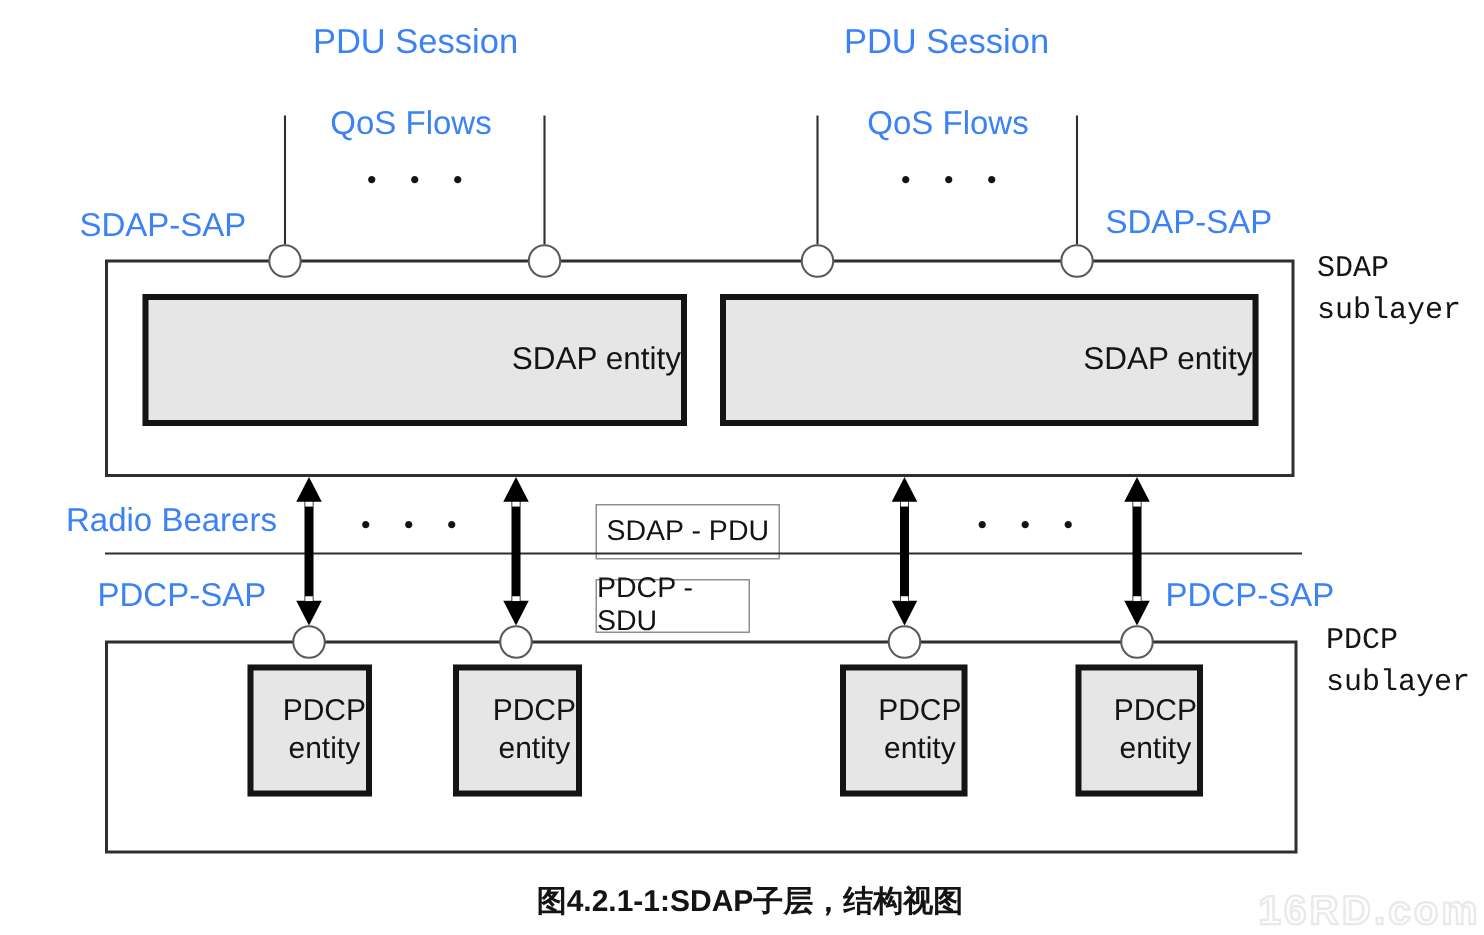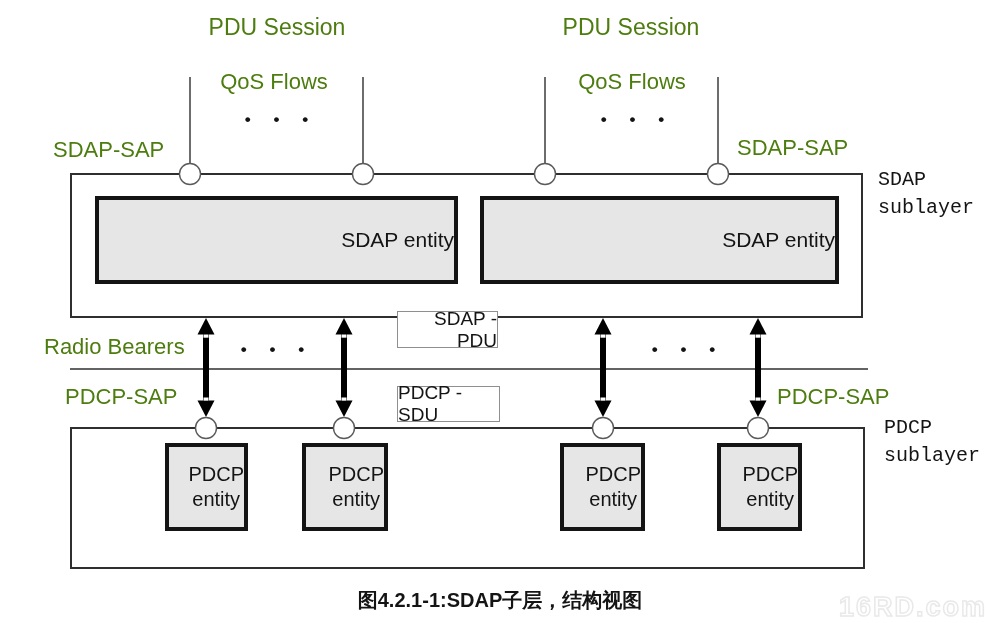--- a/index.html
+++ b/index.html
@@ -4,21 +4,21 @@
 <style>
   html, body { margin: 0; padding: 0; background: #ffffff; }
   #stage {
     position: relative;
     width: 989px; height: 623px;
     background: #ffffff;
     font-family: "Liberation Sans", "DejaVu Sans", sans-serif;
     color: #141414;
     overflow: hidden;
   }
-  .lbl { position: absolute; white-space: nowrap; color: #4d7c0f; }
+  .lbl { position: absolute; white-space: nowrap; color: #3b82f6; }
   .ctr { transform: translateX(-50%); text-align: center; }
   .fs23 { font-size: 23px; }
   .fs22 { font-size: 22px; }
   .dots {
     position: absolute; transform: translateX(-50%);
     font-size: 17px; letter-spacing: 9px; font-weight: bold; color: #141414;
     white-space: nowrap;
   }
   .outer-box {
     position: absolute;
@@ -99,21 +99,21 @@
   <div class="entity sdap-entity" style="left:480px; top:196px; width:359px; height:88px;">
     <span>SDAP entity</span>
   </div>
   <div class="side-label" style="left:926px; top:166px;">SDAP
 sublayer</div>
 
   <div class="lbl fs22" style="left:33px; top:334px;margin-left:11px;">Radio Bearers</div>
   <div class="dots" style="left:277px; top:340px;">• • •</div>
   <div class="dots" style="left:688px; top:340px;">• • •</div>
 
-  <div class="pdu-label-box" style="left:397px; top:311px; width:101px; height:37px;text-align:right;">
+  <div class="pdu-label-box" style="left:397px; top:336px; width:123px; height:37px;">
     <span>SDAP - PDU</span>
   </div>
   <div class="pdu-label-box" style="left:397px; top:386px; width:103px; height:36px;">
     <span>PDCP - SDU</span>
   </div>
 
   <div class="lbl fs22" style="left:65px; top:384px;">PDCP-SAP</div>
   <div class="lbl fs22" style="left:777px; top:384px;">PDCP-SAP</div>
 
   <div class="outer-box" style="left:70px; top:427px; width:795px; height:142px;"></div>

